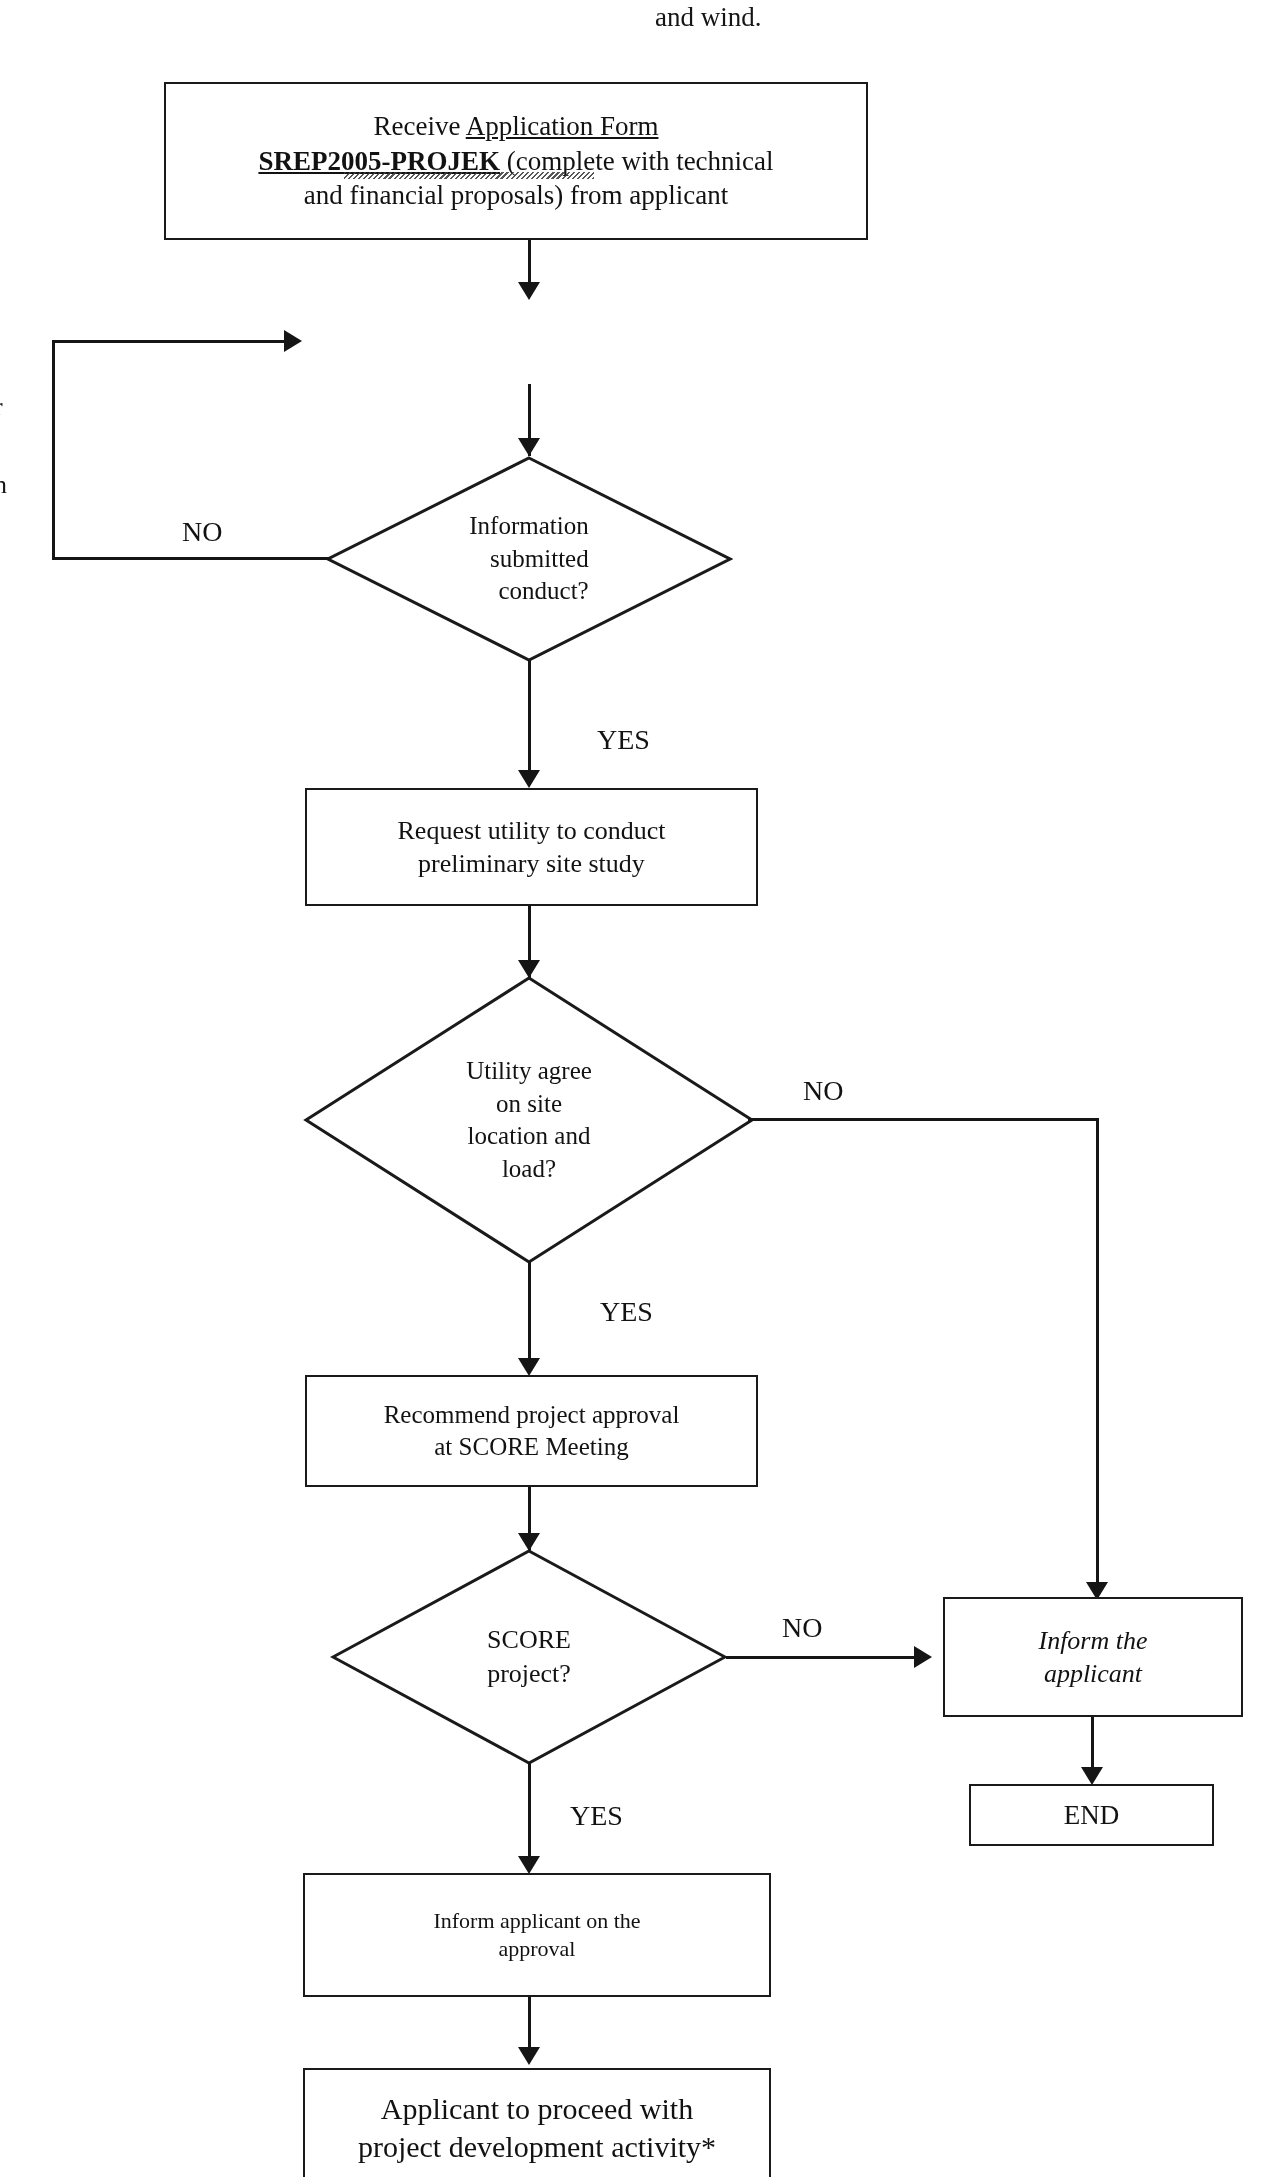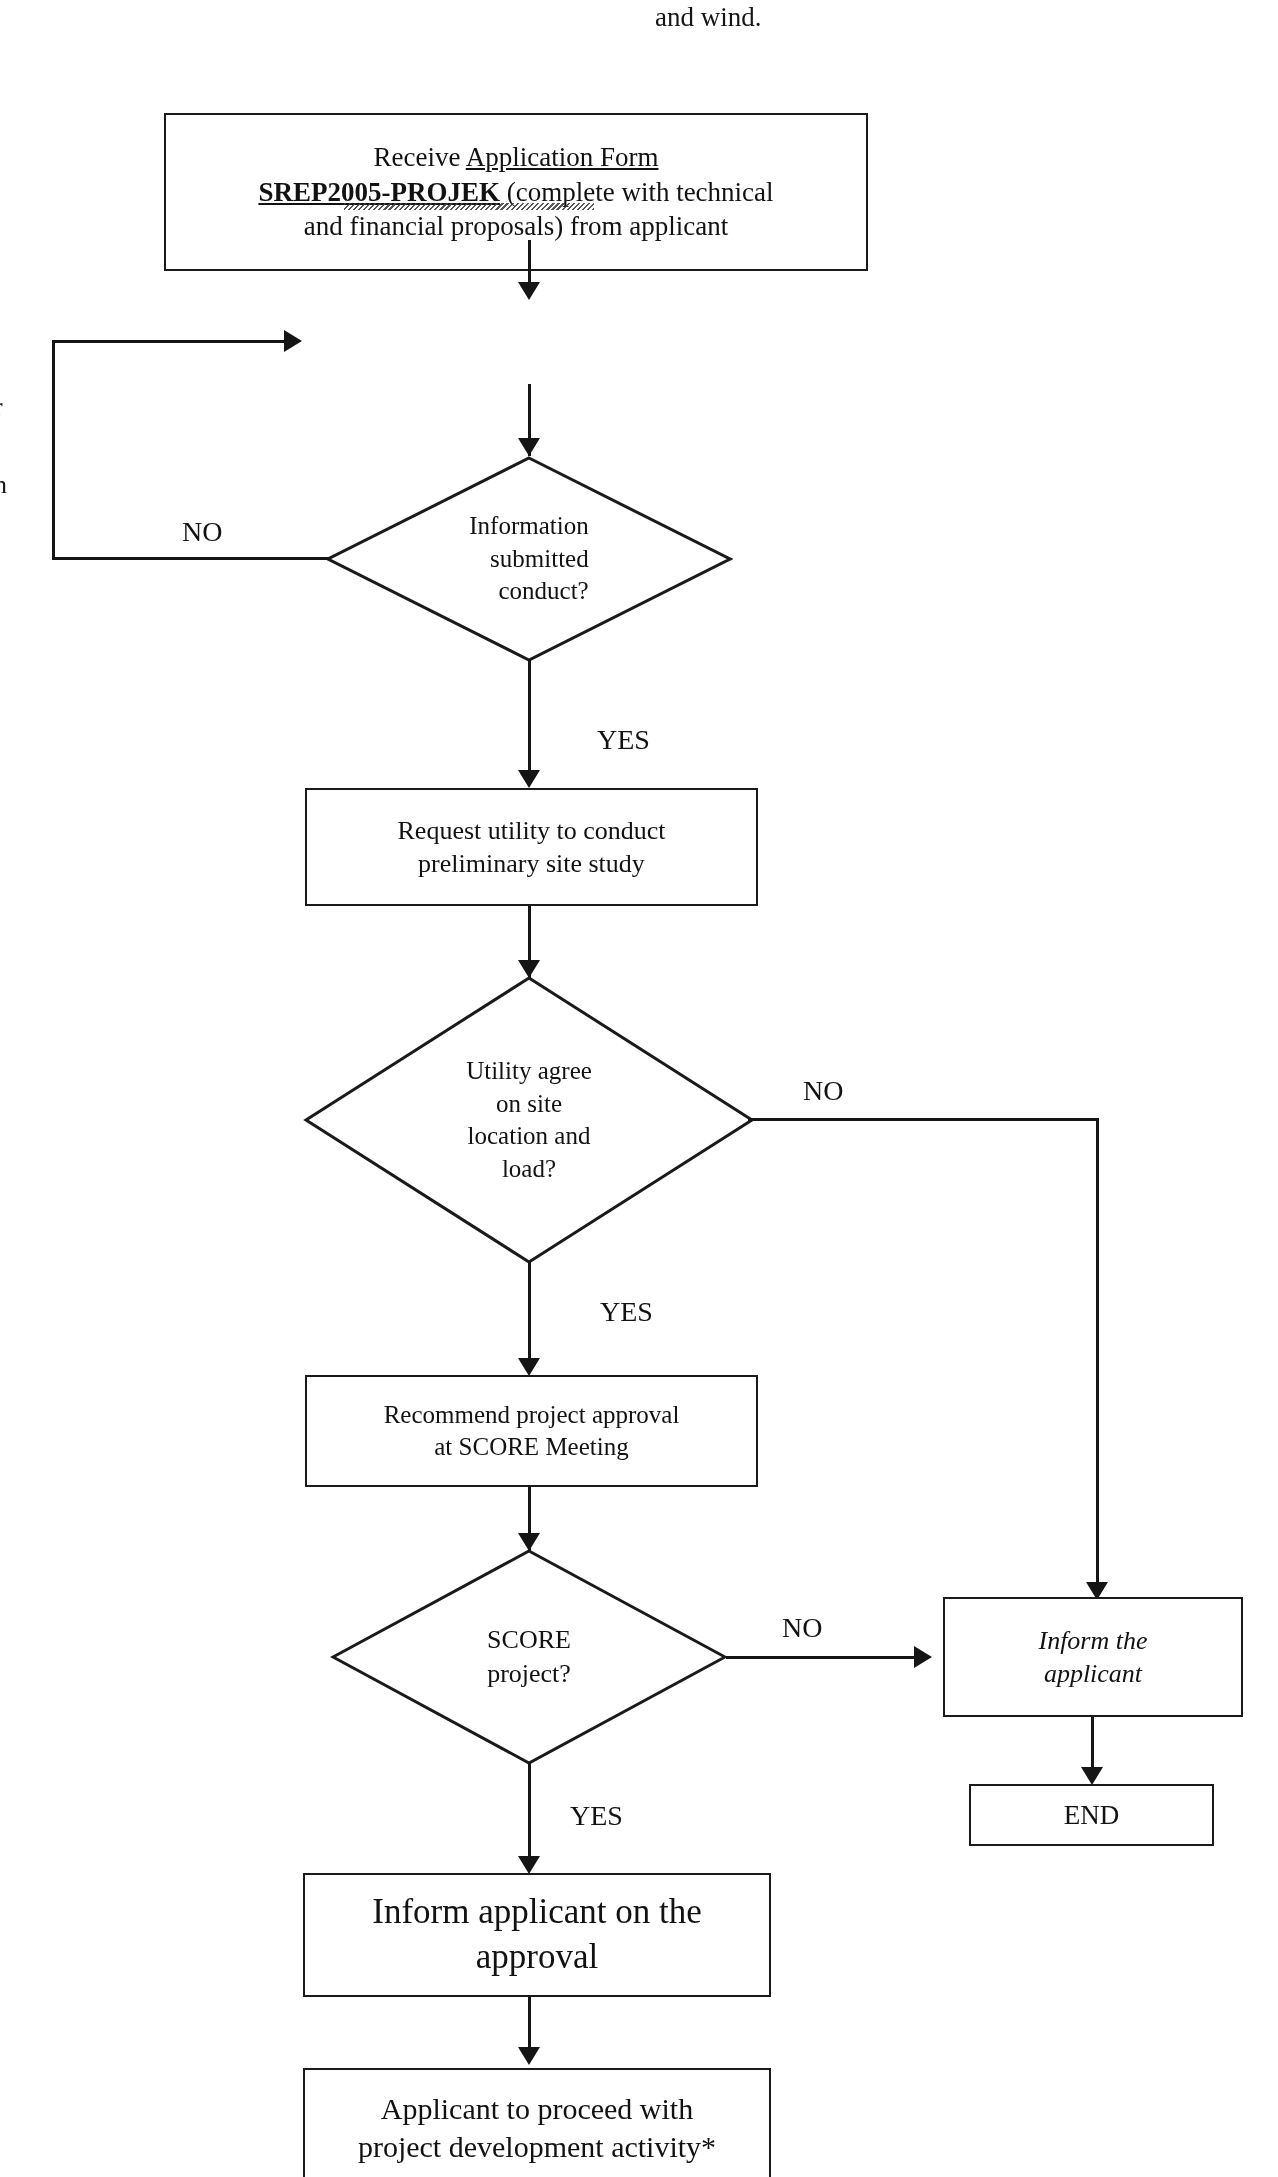--- a/index.html
+++ b/index.html
@@ -138,21 +138,21 @@
 <body>
 
 <div id="page">
 
   <div class="body-text" id="tail-line">and wind.</div>
 
   <div class="margin-frag" style="top:392px;">r</div>
   <div class="margin-frag" style="top:432px;">,</div>
   <div class="margin-frag" style="top:470px;">n</div>
 
-  <div class="node box" id="node-receive" style="left:164px; top:82px; width:704px; height:158px;margin-top:31px;">
+  <div class="node box" id="node-receive" style="left:164px; top:82px; width:704px; height:158px;">
     <div class="txt" style="font-size:27px;">
       <div>
         <span>Receive </span><span class="underline-u">Application Form</span>
       </div>
       <div style="position:relative;">
         <span class="bold-u underline-u">SREP2005-PROJEK</span><span> (complete with technical</span>
         <span class="squiggle" style="left:86px; bottom:-1px; width:250px;"></span>
       </div>
       <div>and financial proposals) from applicant</div>
     </div>
@@ -259,21 +259,21 @@
 
   <div class="node box" id="node-end" style="left:969px; top:1784px; width:245px; height:62px;">
     <div class="txt" style="font-size:27px;">END</div>
   </div>
 
   <div class="vline" style="left:528px; top:1762px; height:108px;"></div>
   <div class="arrow-down" style="left:518px; top:1856px;"></div>
   <div class="edge-label" style="left:570px; top:1800px;">YES</div>
 
   <div class="node box" id="node-inform-approval" style="left:303px; top:1873px; width:468px; height:124px;">
-    <div class="txt" style="font-size:35px;">
+    <div class="txt" style="font-size:22px;">
       <div>Inform applicant on the</div>
       <div>approval</div>
     </div>
   </div>
 
   <div class="vline" style="left:528px; top:1997px; height:62px;"></div>
   <div class="arrow-down" style="left:518px; top:2047px;"></div>
 
   <div class="node box" id="node-proceed-development" style="left:303px; top:2068px; width:468px; height:120px;">
     <div class="txt" style="font-size:30px;">

